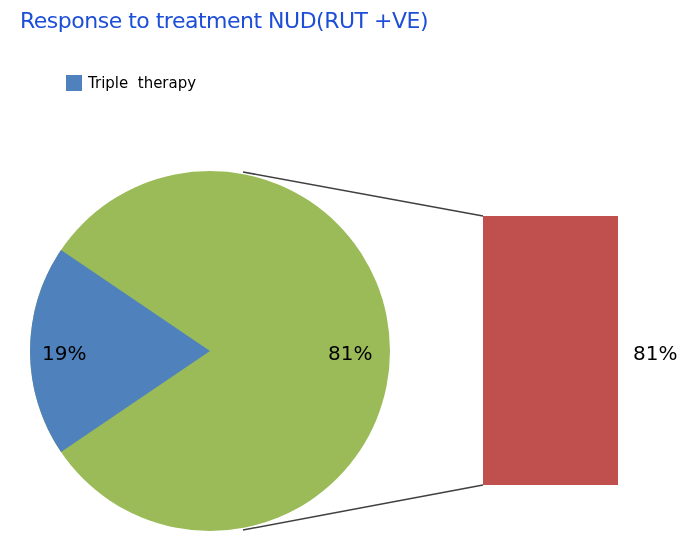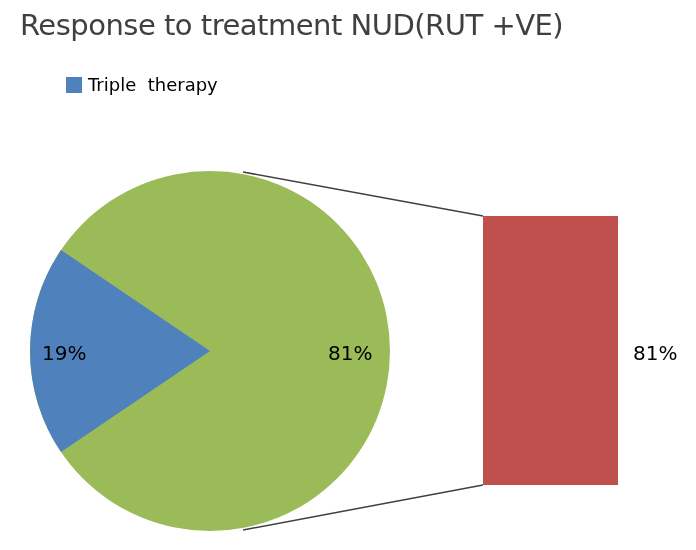--- a/index.html
+++ b/index.html
@@ -1,18 +1,18 @@
 <!DOCTYPE html>
 <html><head>
 <meta charset="utf-8">
 <style>
   html, body { margin: 0; padding: 0; background: #ffffff; }
   body { width: 696px; height: 550px; position: relative; overflow: hidden; font-family: "DejaVu Sans", "Liberation Sans", sans-serif; }
-  .title { position: absolute; left: 20px; top: 8px; font-size: 29px; color: #404040; white-space: nowrap; letter-spacing: -0.5px; }
-  .legend { position: absolute; top: 74px; left: 66px; display: flex; align-items: center; font-size: 18px; color: #000; }
+  .title { position: absolute; left: 20px; top: 8px; font-size: 22px; color: #1d4ed8; white-space: nowrap; letter-spacing: -0.5px; }
+  .legend { position: absolute; top: 74px; left: 66px; display: flex; align-items: center; font-size: 15px; color: #000; }
   .legend-item { display: flex; align-items: center; margin-right: 40px; }
   .swatch { width: 16px; height: 16px; margin-right: 6px; }
   svg { position: absolute; left: 0; top: 0; }
   .lbl { font-size: 20px; fill: #000; font-family: "DejaVu Sans", "Liberation Sans", sans-serif; }
 </style>
 </head>
 <body>
 
 <div class="title">Response to treatment NUD(RUT +VE)</div>
 

